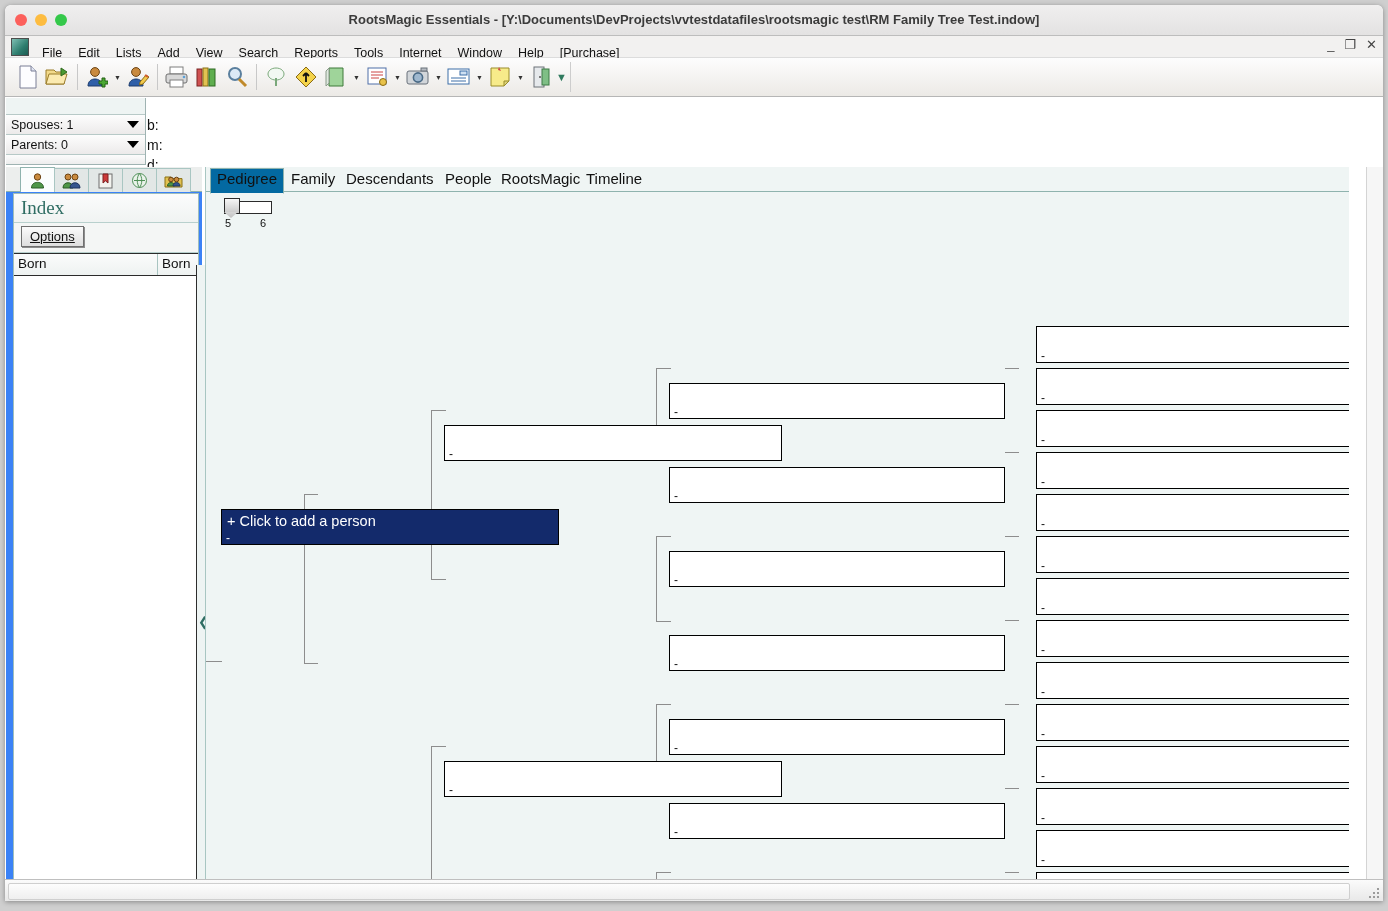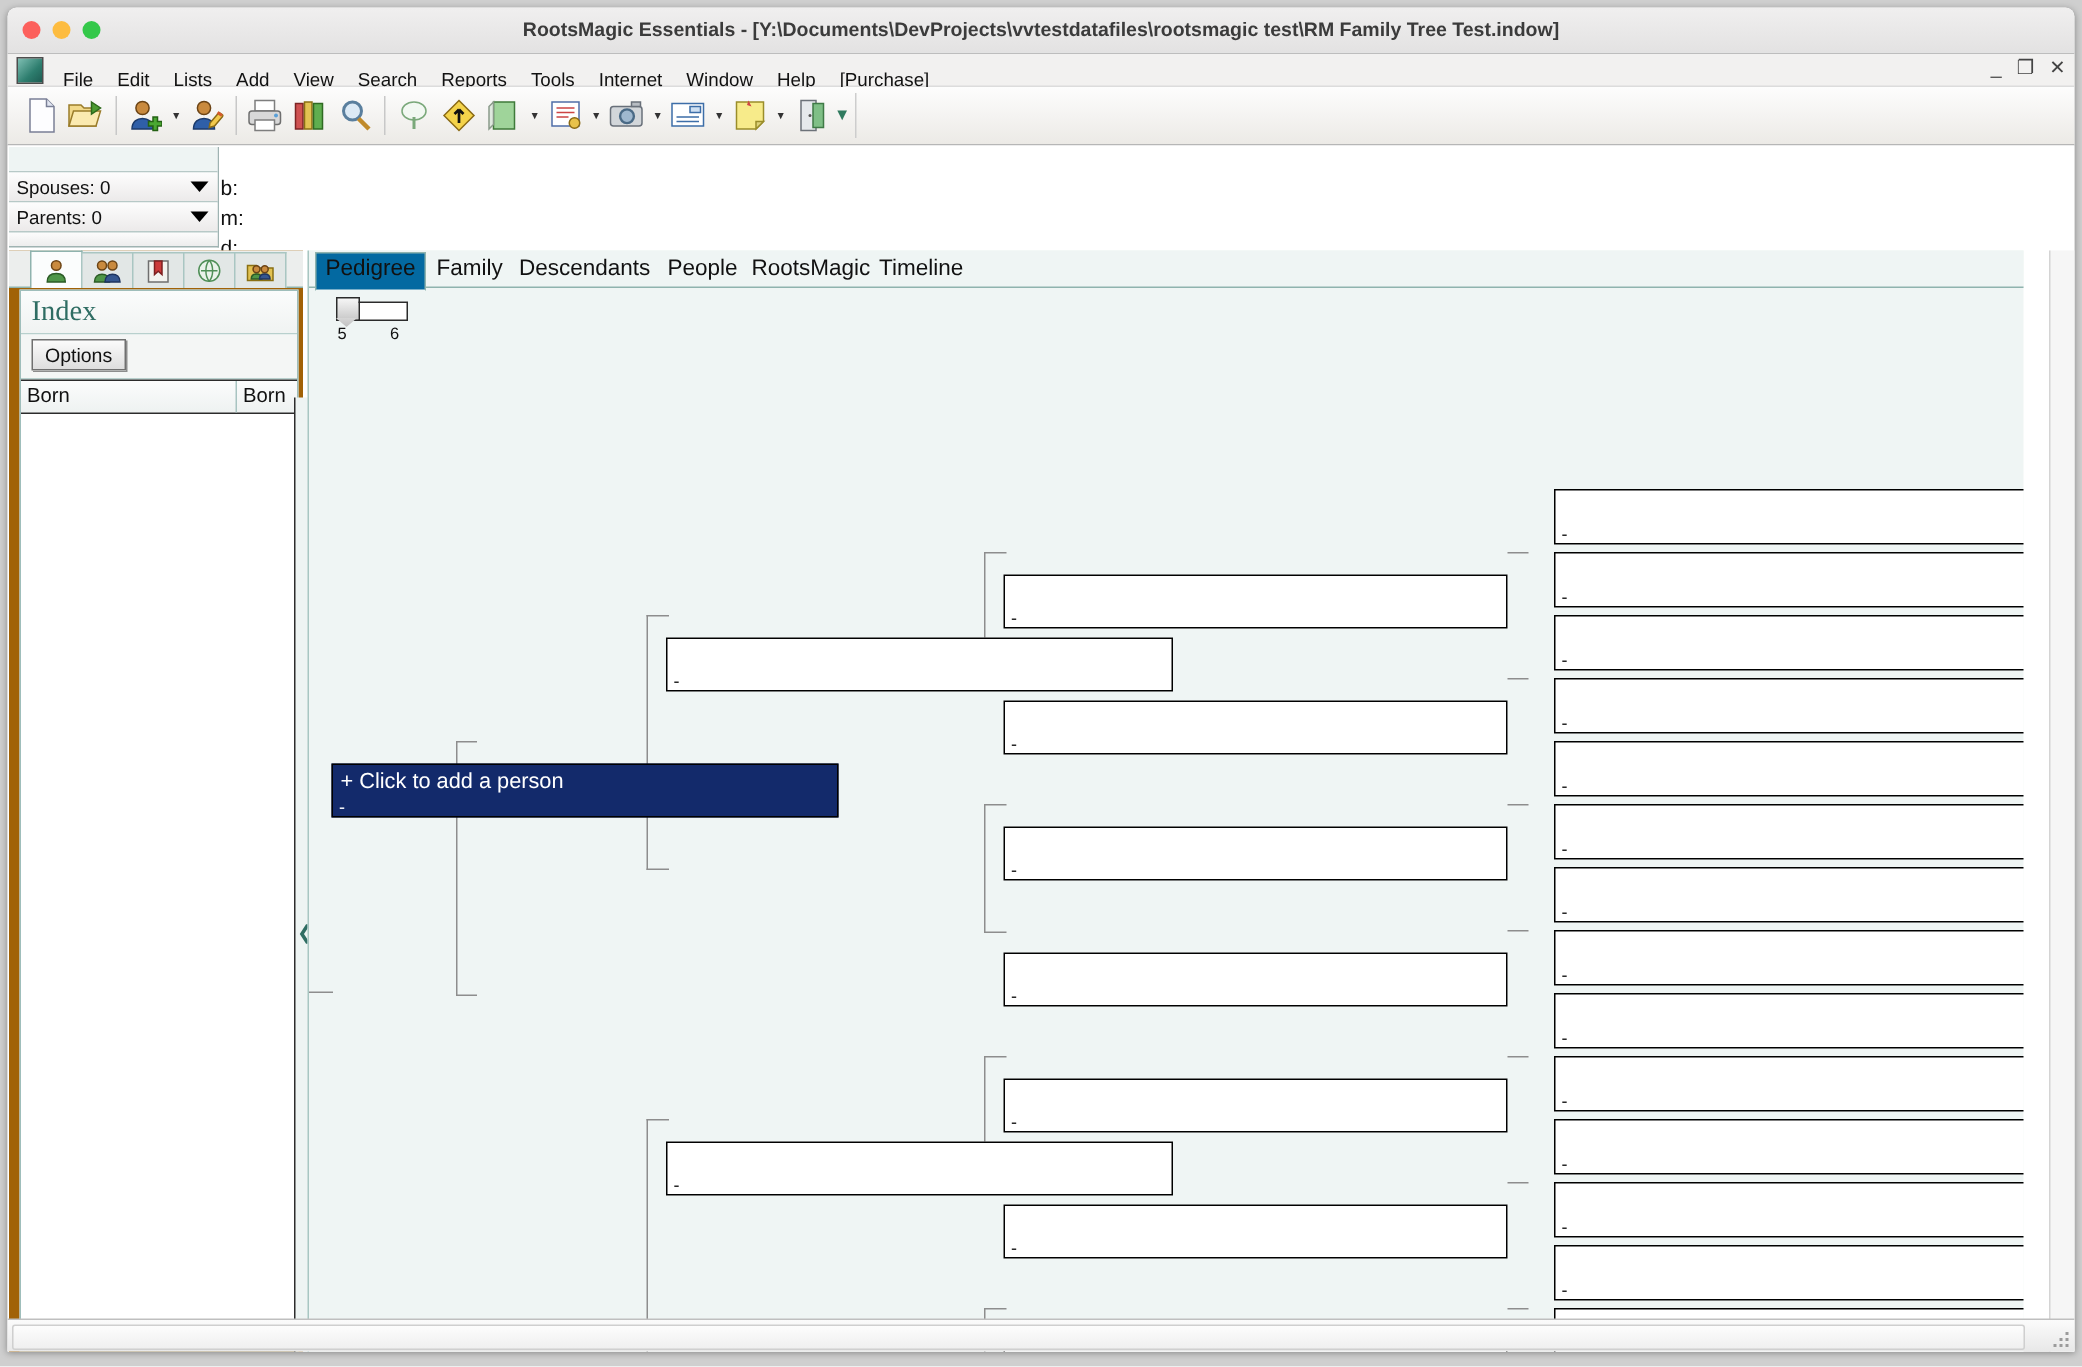--- a/index.html
+++ b/index.html
@@ -59,34 +59,34 @@
   .combo{position:relative;height:19px;margin:0;border-bottom:1px solid #b7c9c7;
     background:linear-gradient(#fdfdfd,#eceaea);display:flex;align-items:center;}
   .combo span{padding-left:5px;font-size:12.5px;color:#111;}
   .combo .arrow{position:absolute;right:6px;top:6px;width:0;height:0;
     border-left:6px solid transparent;border-right:6px solid transparent;border-top:7px solid #000;}
   .pp-bot{height:9px;background:linear-gradient(#fcfcfc,#ededed);}
 
   .bmd{position:absolute;left:142px;top:18px;font-size:14px;color:#111;line-height:20px;}
 
   
-  .sidebar{position:absolute;left:1px;top:70px;width:196px;height:736px;background:#a16207;}
+  .sidebar{position:absolute;left:1px;top:70px;width:196px;height:736px;background:#3b82f6;}
   .side-tabs{position:relative;height:24px;background:#eceeed;border-bottom:1px solid #8fb3ae;}
   .stab{position:absolute;top:1px;width:33px;height:23px;display:flex;align-items:center;
     justify-content:center;border:1px solid #a9c6c2;border-bottom:none;background:#e2e7e6;}
   .stab.active{background:#fbfdfd;border-color:#8fb3ae;height:24px;top:0;}
   .side-body{position:absolute;left:7px;top:26px;width:184px;height:706px;
     background:#fbfcfc;border:1px solid #9fbebb;}
   .idx-title{height:28px;line-height:28px;padding-left:7px;color:#2f6d63;
     font-family:"Liberation Serif",serif;font-size:19px;
     background:linear-gradient(#fbfcfc,#f0f3f2);border-bottom:1px solid #b8d0cd;}
   .idx-optrow{height:26px;background:#f4f6f5;border-bottom:1px solid #b8d0cd;padding:3px 0 0 7px;}
   .btn{display:inline-block;padding:2px 8px;font-size:13px;color:#111;
     background:linear-gradient(#fbfbfb,#dedede);border:1px solid #707070;
-    box-shadow:1px 1px 0 #8d8d8d;cursor:default;}
+    box-shadow:1px 1px 0 #8d8d8d;cursor:default;text-decoration:underline;}
   .idx-head{display:flex;height:21px;background:linear-gradient(#fbfcfc,#eef2f1);
     border-bottom:1px solid #2b2b2b;border-top:1px solid #2b2b2b;}
   .idx-head div{font-size:13.5px;color:#111;padding:2px 0 0 4px;}
   .idx-c1{width:139px;border-right:1px solid #a8c4c1;}
   .idx-c2{flex:1;}
   .idx-list{height:604px;background:#ffffff;}
 
   
   .splitter{position:absolute;left:191px;top:168px;width:9px;height:700px;
     background:#eef4f3;border-left:1px solid #2d2d2d;}
@@ -280,21 +280,21 @@
     </div>
     <div class="tdrop" style="color:#2f7a5e;font-size:11px;">▼</div>
     <div class="tbar-end"></div>
   </div>
 
   <div class="client">
 
     <div class="person-panel">
       <div class="pp-blank"></div>
       <div class="combo">
-        <span>Spouses: 0</span>
+        <span>Spouses: 1</span>
         <i class="arrow"></i>
       </div>
       <div class="combo">
         <span>Parents: 0</span>
         <i class="arrow"></i>
       </div>
       <div class="pp-bot"></div>
     </div>
     <div class="bmd">
       <div>b:</div>

